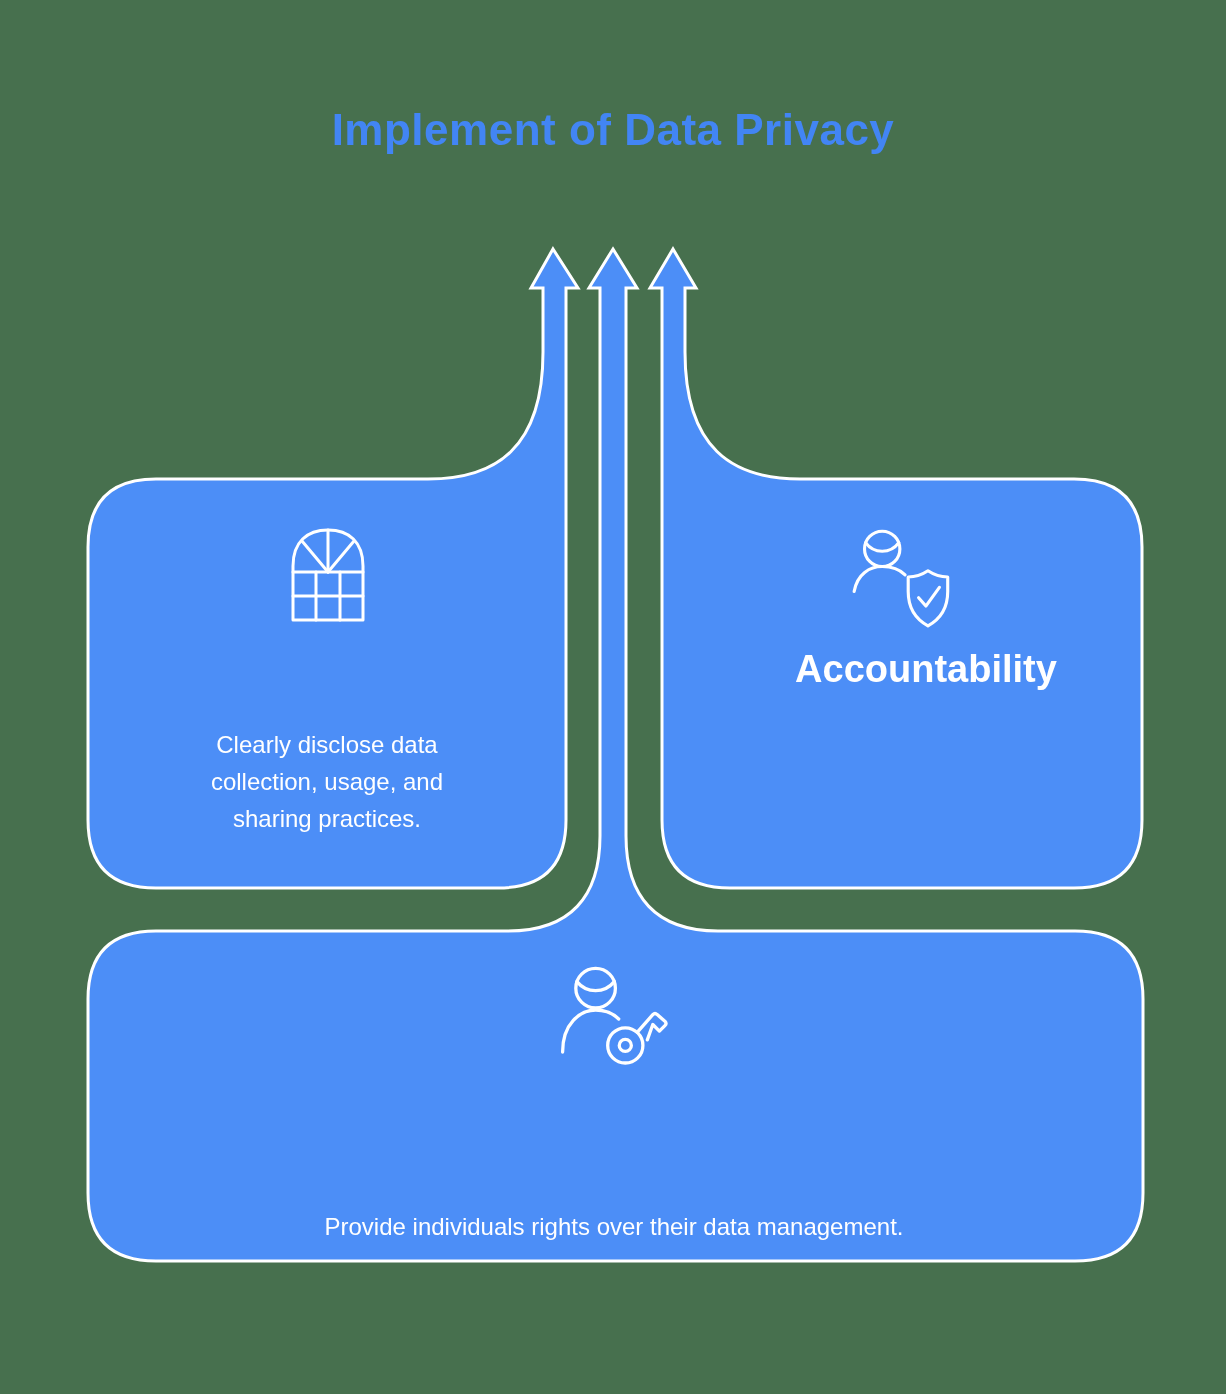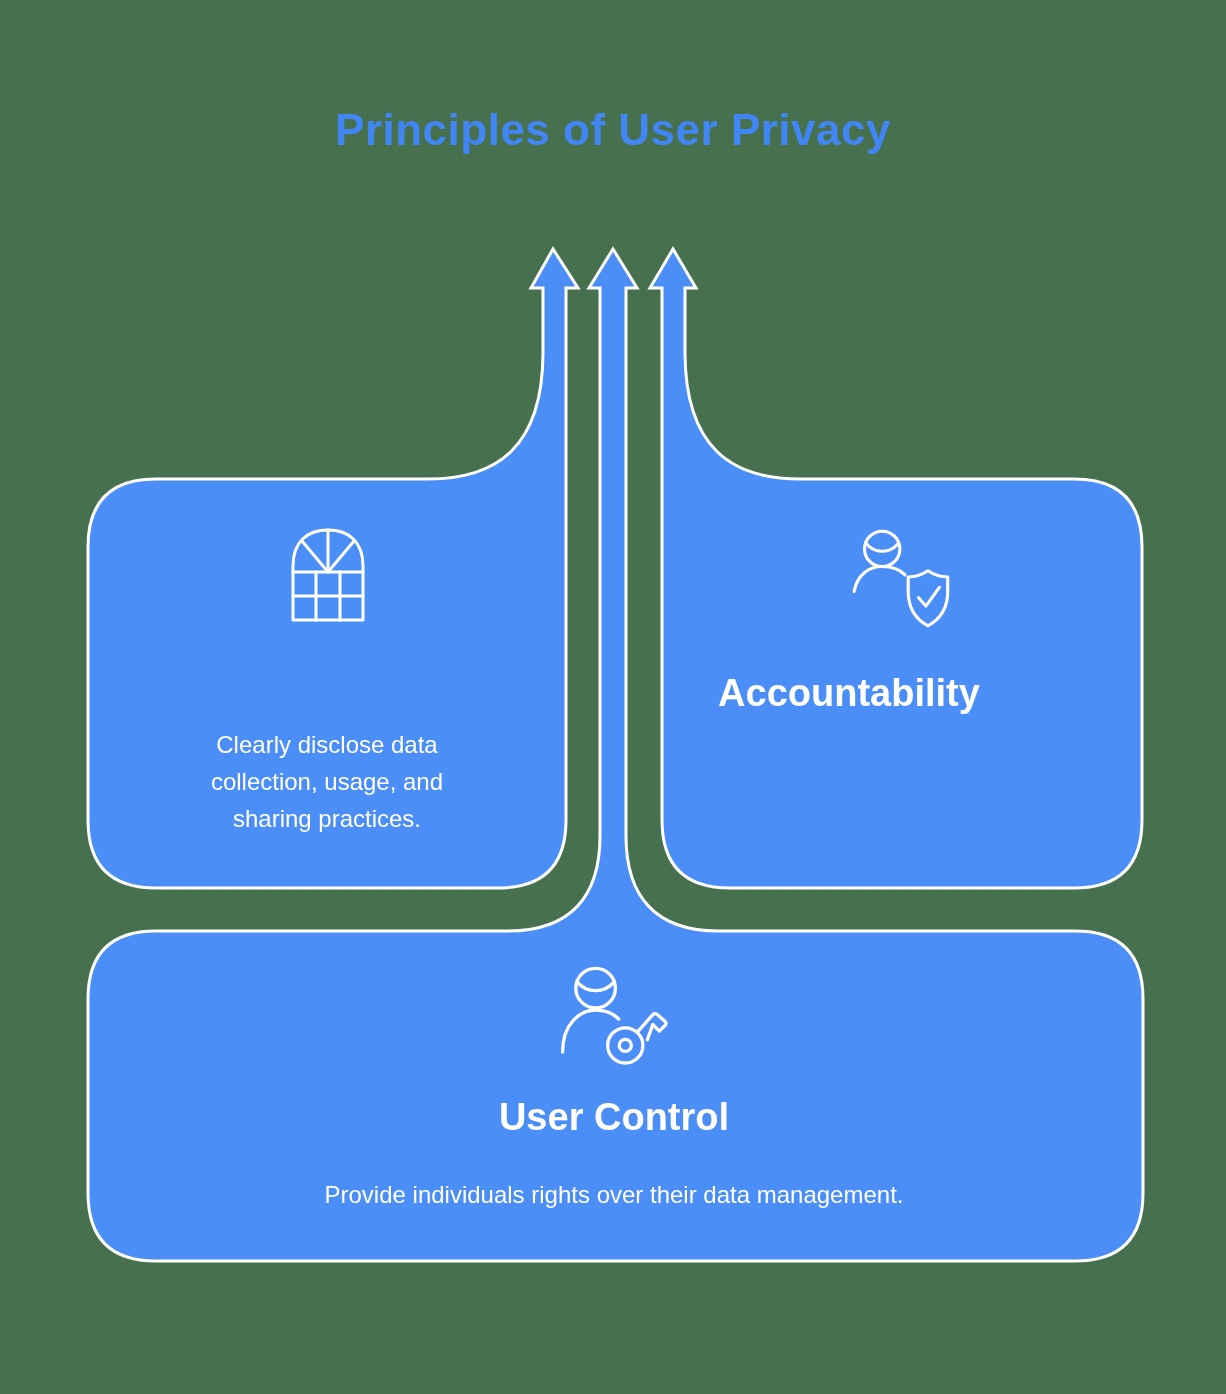--- a/index.html
+++ b/index.html
@@ -87,22 +87,21 @@
     <g class="icon" transform="translate(556,964) scale(1.1)">
       <circle cx="36" cy="22" r="18"></circle>
       <path d="M 19,16 C 28,27 44,27 53,16"></path>
       <path d="M 6,80 C 6,54 22,42 36,42 C 45,42 52,45 57,50"></path>
       <circle cx="63" cy="74" r="16"></circle>
       <circle cx="63" cy="74" r="5.5"></circle>
       <path d="M 74,62 L 88,46 Q 90,44 92,46 L 99,52 Q 101,54 99,56 L 94,61 L 88,55 L 83,69"></path>
     </g>
   </svg>
 
-  <div class="title">Principles of User Privacy</div>
+  <div class="title">Implement of Data Privacy</div>
 
   <div class="txt card-body" style="left:327px;top:726px;width:312px;">Clearly disclose data collection, usage, and sharing practices.</div>
 
-  <div class="txt card-heading" style="left:849px;top:648px;margin-top:24px;">Accountability</div>
+  <div class="txt card-heading" style="left:926px;top:648px;">Accountability</div>
 
-  <div class="txt card-heading" style="left:614px;top:1096px;">User Control</div>
-  <div class="txt card-body nowrap" style="left:614px;top:1176px;">Provide individuals rights over their data management.</div>
+  <div class="txt card-body nowrap" style="left:614px;top:1208px;">Provide individuals rights over their data management.</div>
 
 </div>
 
 </body></html>

